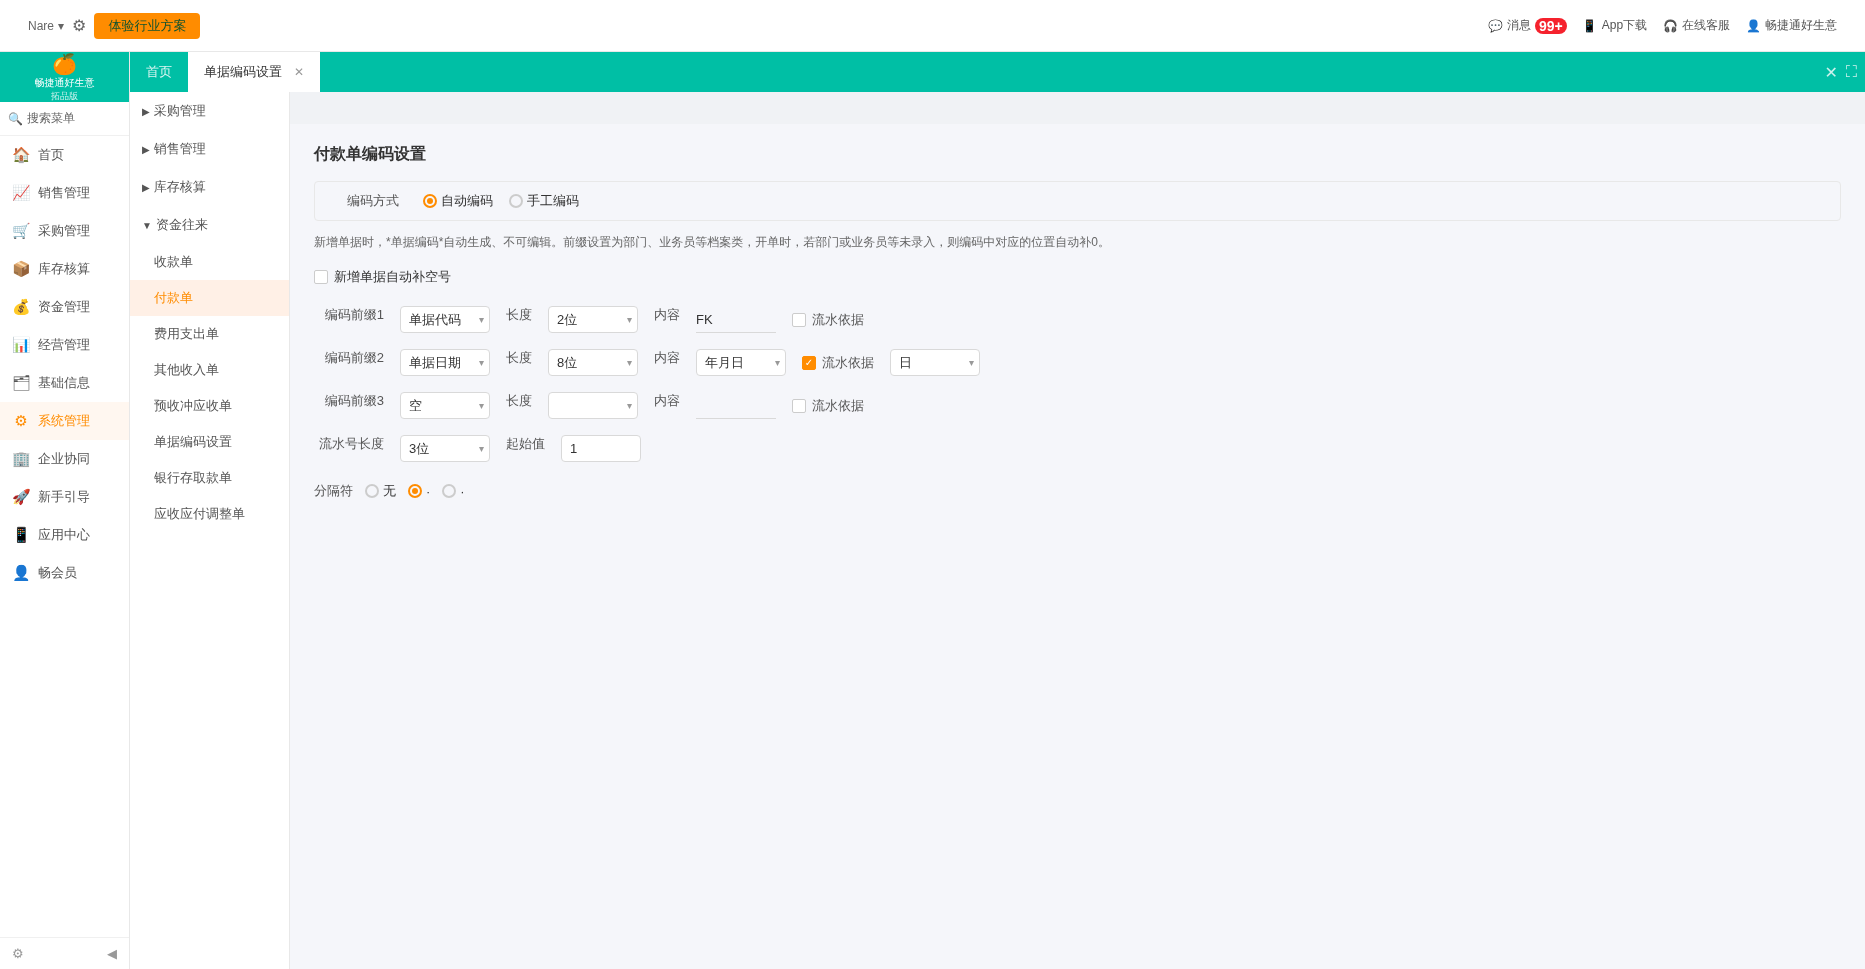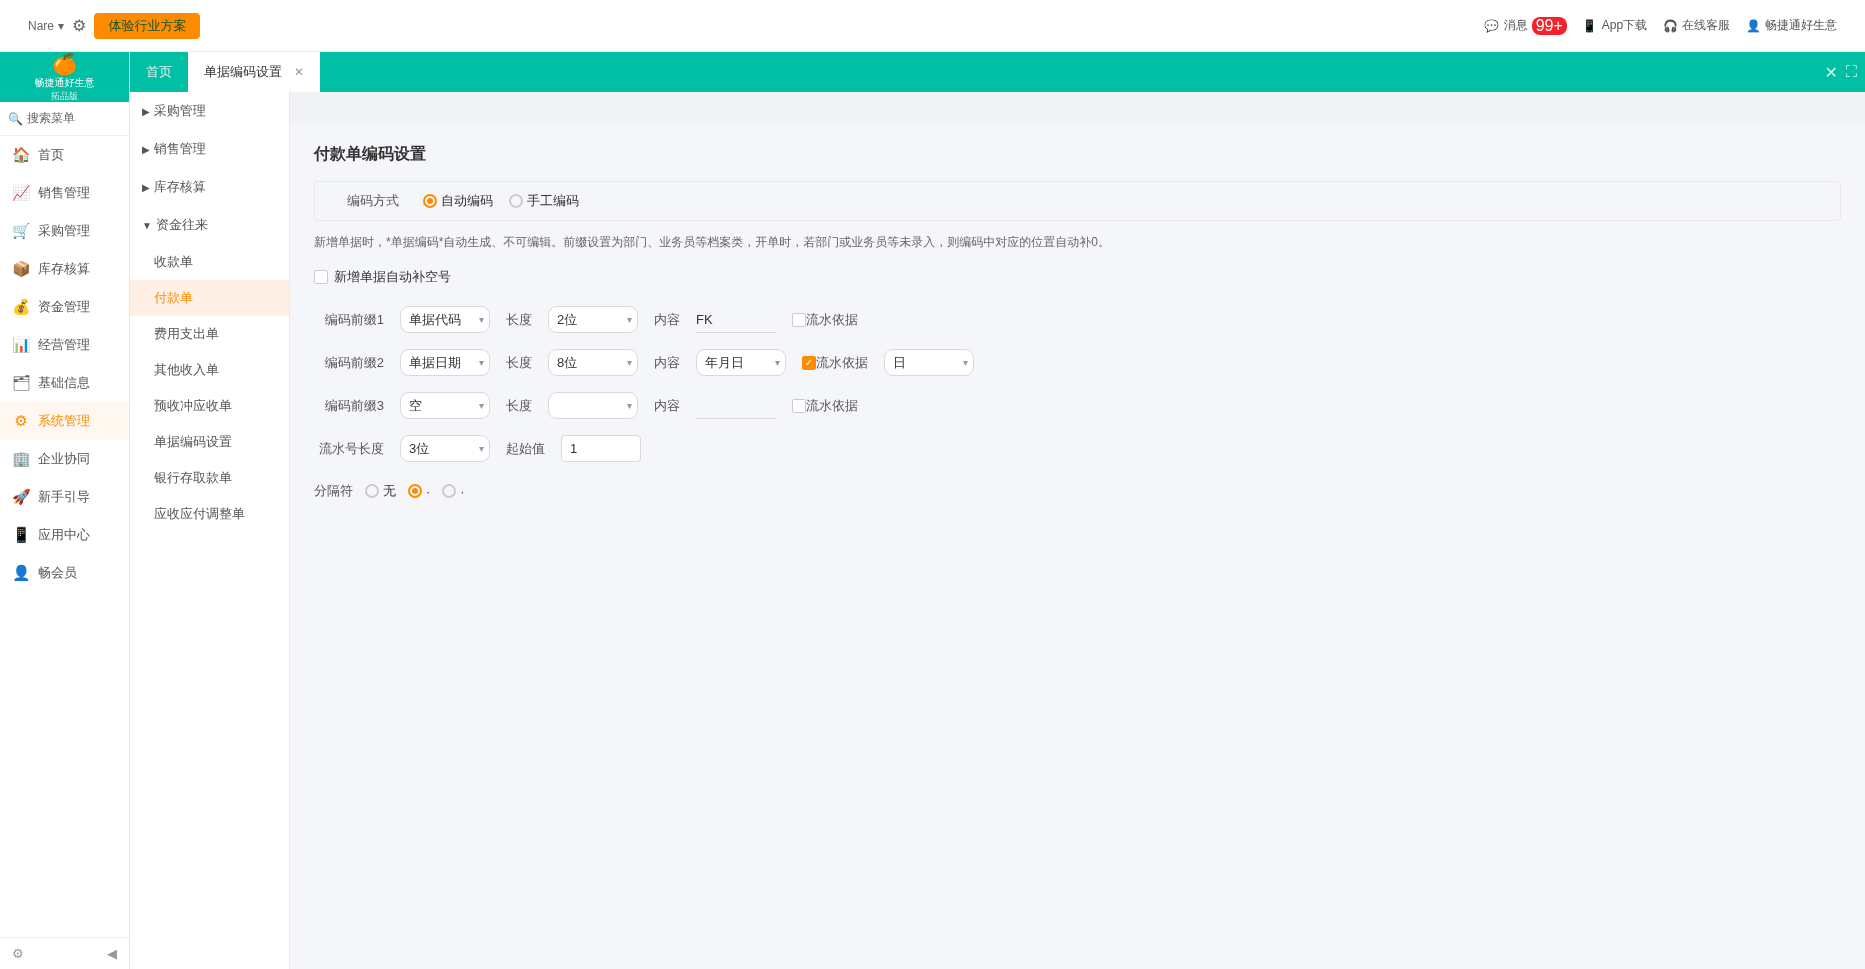--- a/index.html
+++ b/index.html
@@ -26,25 +26,26 @@
       padding: 4px 14px;
       border-radius: 4px;
       font-size: 13px;
       cursor: pointer;
     }
     .topbar-right { display: flex; align-items: center; gap: 16px; font-size: 12px; color: #555; }
     .topbar-right-item { display: flex; align-items: center; gap: 4px; cursor: pointer; }
     .badge {
       background: #f5222d;
       color: #fff;
-      font-size: 16px;
+      font-size: 14px;
       border-radius: 8px;
       padding: 0 4px;
       min-width: 16px;
       text-align: center;
+      font-weight: bold;
     }
 
     
     .main-layout { display: flex; flex: 1; overflow: hidden; }
 
     
     .sidebar {
       width: 130px;
       background: #fff;
       border-right: 1px solid #e8e8e8;
@@ -228,38 +229,38 @@
     .checkbox-box {
       width: 14px; height: 14px;
       border: 1px solid #ccc;
       border-radius: 2px;
       background: #fff;
       cursor: pointer;
     }
 
     
     .form-rows { display: flex; flex-direction: column; gap: 16px; margin-bottom: 20px; }
-    .form-row { display: flex; align-items: center; gap: 16px; flex-wrap: wrap; }
+    .form-row { display: flex; gap: 16px; flex-wrap: wrap; }
     .form-label { font-size: 13px; color: #555; width: 70px; text-align: right; flex-shrink: 0; }
     .select-wrapper {
       position: relative;
       display: inline-flex;
       align-items: center;
     }
     .select-wrapper::after {
       content: '▾';
       position: absolute;
       right: 6px;
       font-size: 10px;
       color: #999;
       pointer-events: none;
     }
     .select-wrapper select {
       border: 1px solid #d9d9d9;
-      border-radius: 9px;
+      border-radius: 4px;
       padding: 5px 22px 5px 8px;
       font-size: 13px;
       color: #333;
       background: #fff;
       cursor: pointer;
       appearance: none;
       min-width: 90px;
     }
     .form-field-label { font-size: 13px; color: #555; }
     .form-input {
@@ -276,21 +277,21 @@
       border-bottom: 1px solid #d9d9d9;
       background: transparent;
       padding: 5px 0;
       font-size: 13px;
       color: #333;
       min-width: 80px;
     }
     .checkbox-inline {
       display: flex;
       align-items: center;
-      gap: 0;
+      gap: 6px;
       font-size: 13px;
       color: #555;
       cursor: pointer;
     }
     .checkbox-inline-box {
       width: 14px; height: 14px;
       border: 1px solid #ccc;
       border-radius: 2px;
       background: #fff;
       display: flex; align-items: center; justify-content: center;

